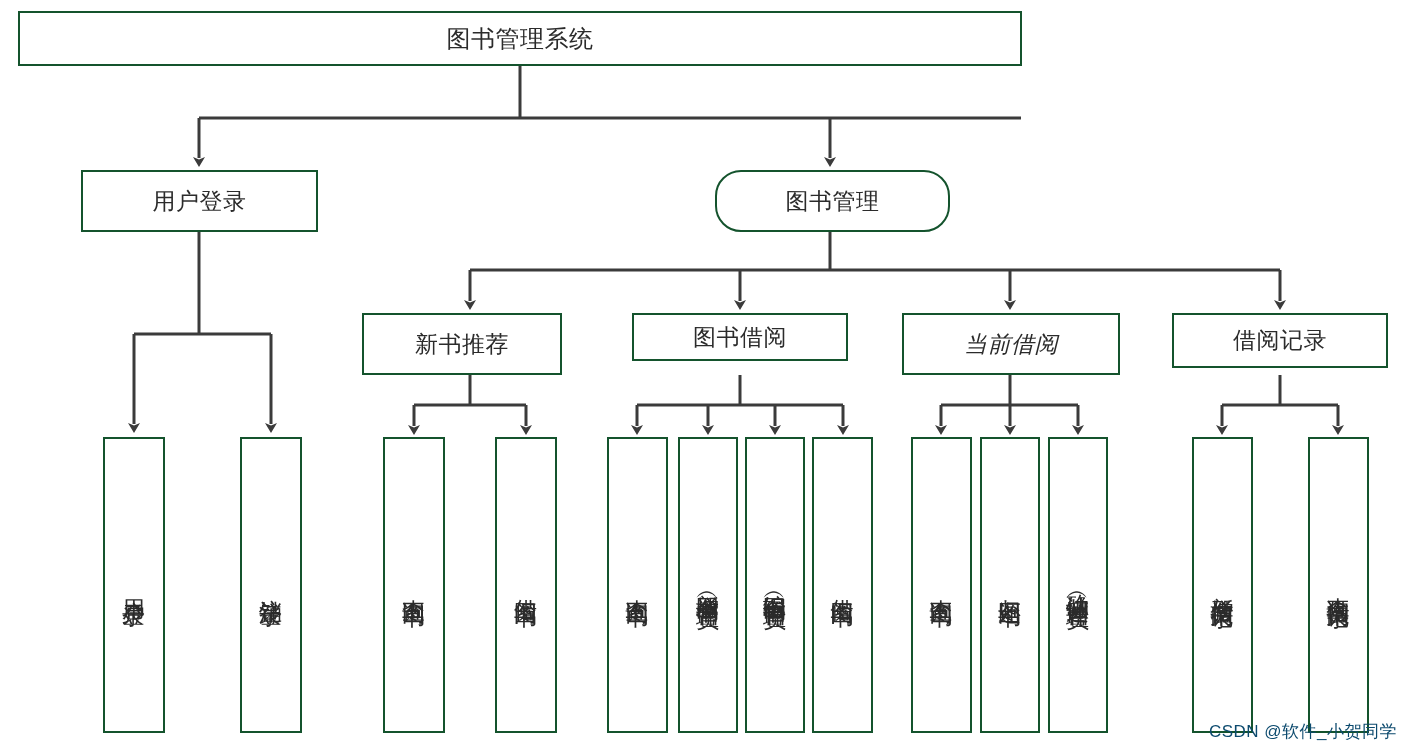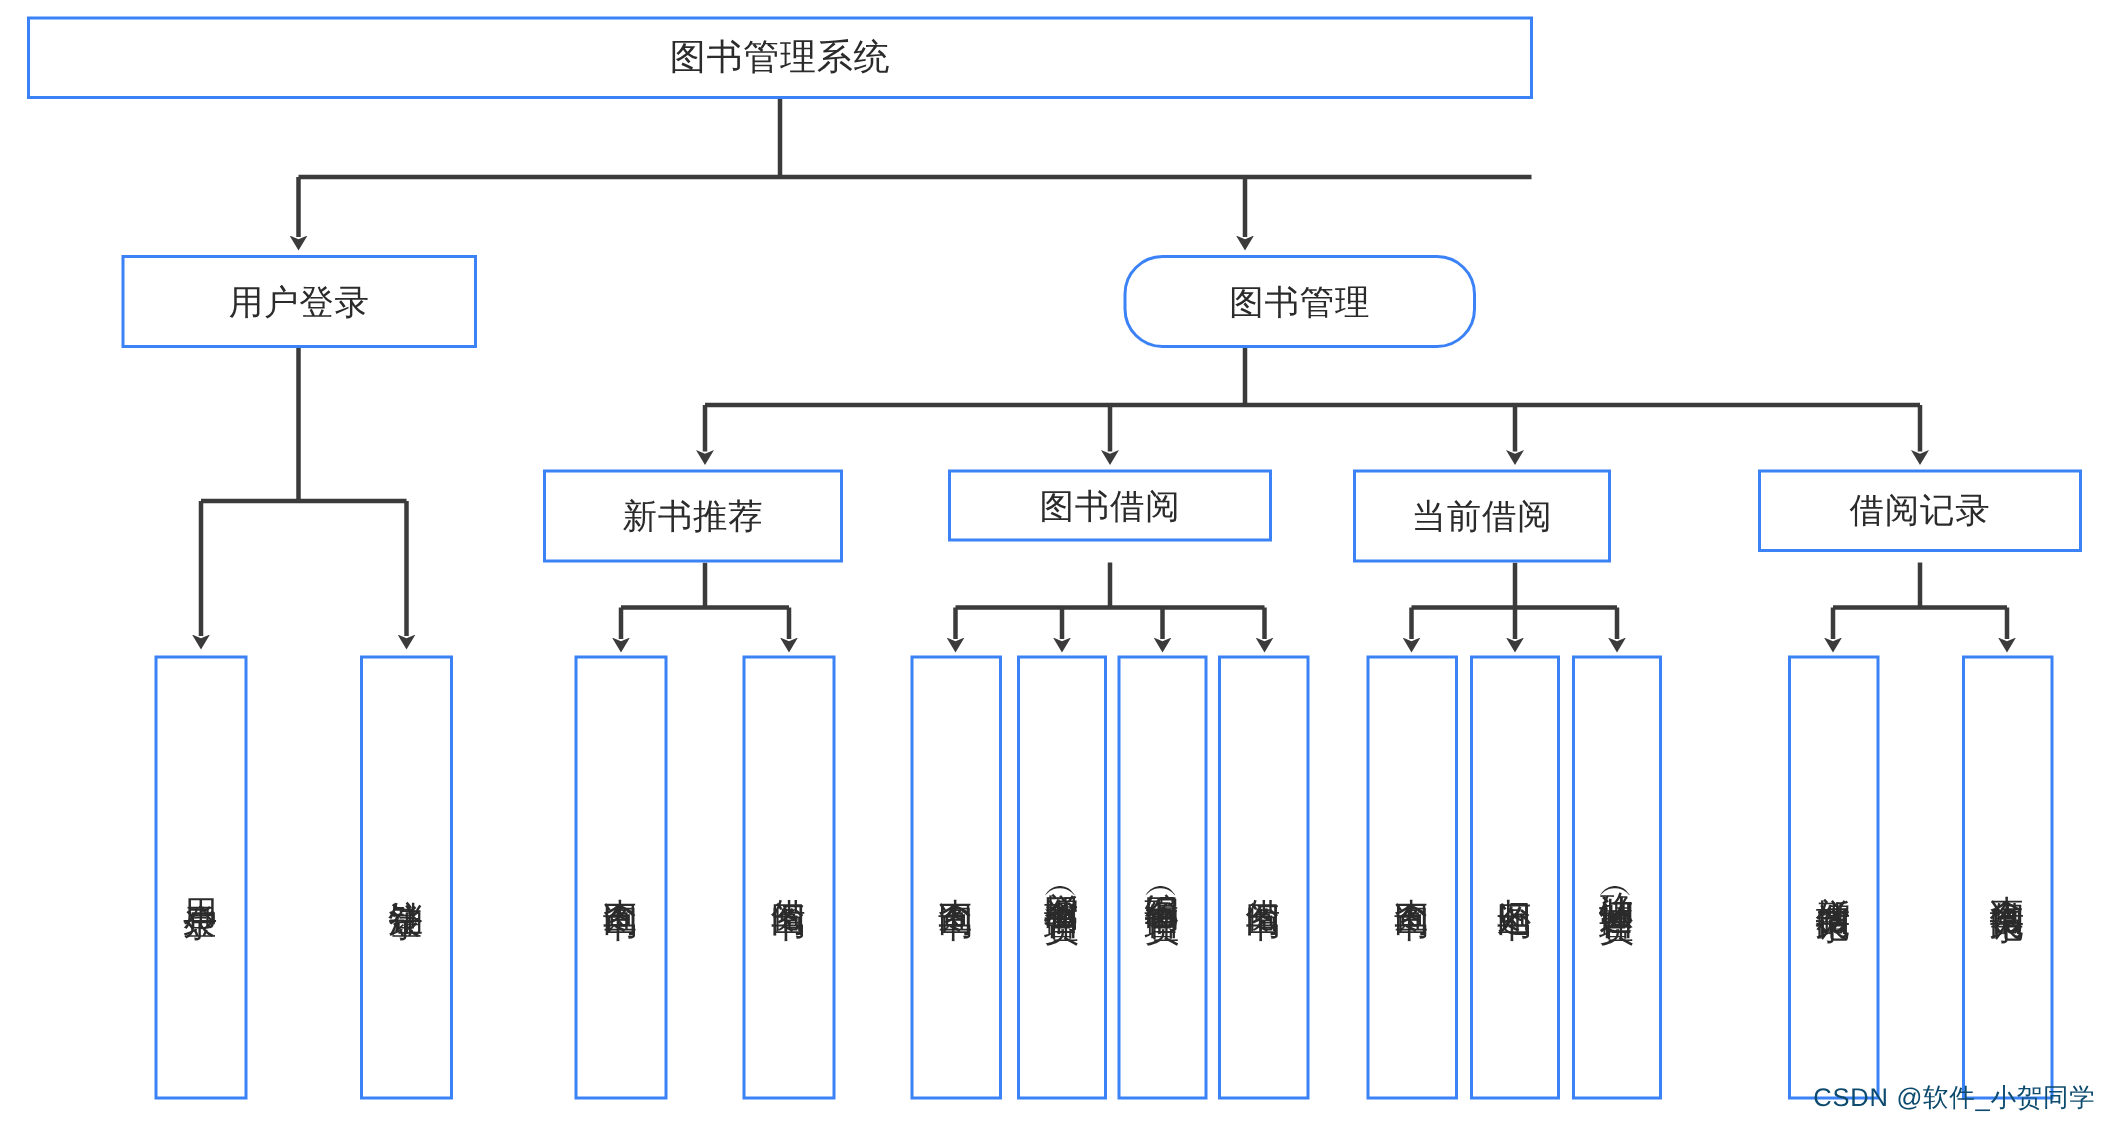--- a/index.html
+++ b/index.html
@@ -21,21 +21,21 @@
     position: absolute;
     left: 0;
     top: 0;
     width: 1405px;
     height: 747px;
     pointer-events: none;
   }
   .node {
     position: absolute;
     box-sizing: border-box;
-    border: 2px solid #3b82f6;
+    border: 2px solid #14532d;
     background: #ffffff;
     display: flex;
     align-items: center;
     justify-content: center;
     color: #2b2b2b;
   }
   .node .label {
     display: block;
     text-align: center;
     line-height: 1.22;
@@ -128,31 +128,31 @@
     </g>
   </svg>
 
   <div class="node horiz root" style="left:18px; top:11px; width:1004px; height:55px;">
     <span class="label">图书管理系统</span>
   </div>
 
   <div class="node horiz" style="left:81px; top:170px; width:237px; height:62px;">
     <span class="label">用户登录</span>
   </div>
-  <div class="node horiz" style="left:749px; top:170px; width:235px; height:62px;border-radius:26px;">
+  <div class="node horiz" style="left:715px; top:170px; width:235px; height:62px;border-radius:26px;">
     <span class="label">图书管理</span>
   </div>
 
   <div class="node horiz" style="left:362px; top:313px; width:200px; height:62px;">
     <span class="label">新书推荐</span>
   </div>
   <div class="node horiz" style="left:632px; top:313px; width:216px; height:48px;">
     <span class="label">图书借阅</span>
   </div>
-  <div class="node horiz" style="left:902px; top:313px; width:172px; height:62px;">
+  <div class="node horiz" style="left:902px; top:313px; width:218px; height:62px;font-style:italic;">
     <span class="label">当前借阅</span>
   </div>
   <div class="node horiz" style="left:1172px; top:313px; width:216px; height:55px;">
     <span class="label">借阅记录</span>
   </div>
 
   <div class="node vert" style="left:103px; top:437px; width:62px; height:296px;">
     <span class="label">用户登录</span>
   </div>
   <div class="node vert" style="left:240px; top:437px; width:62px; height:296px;">

